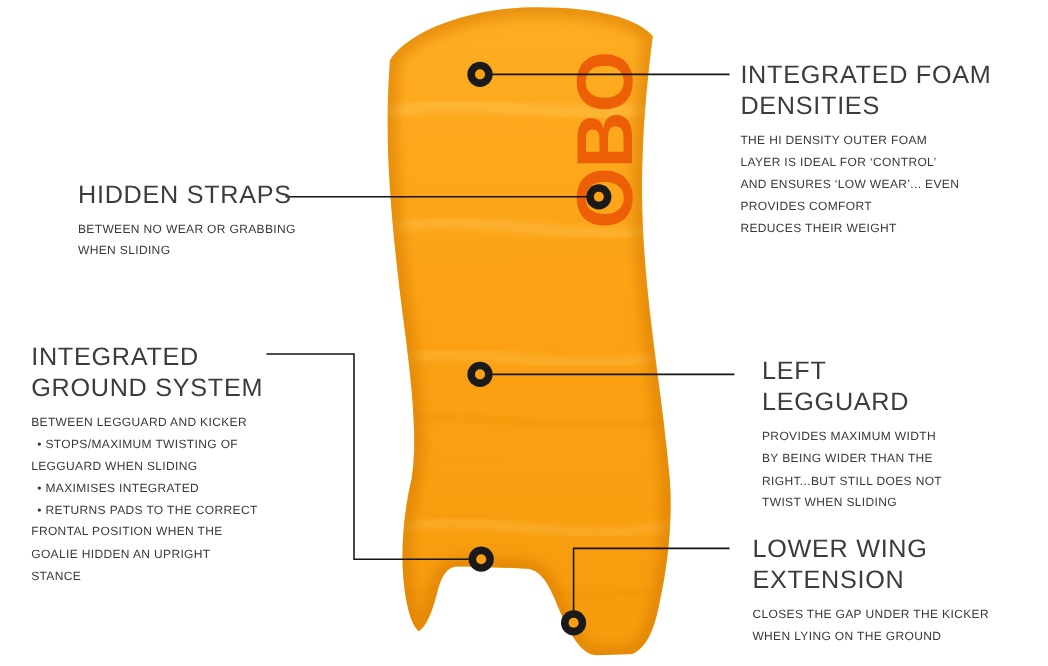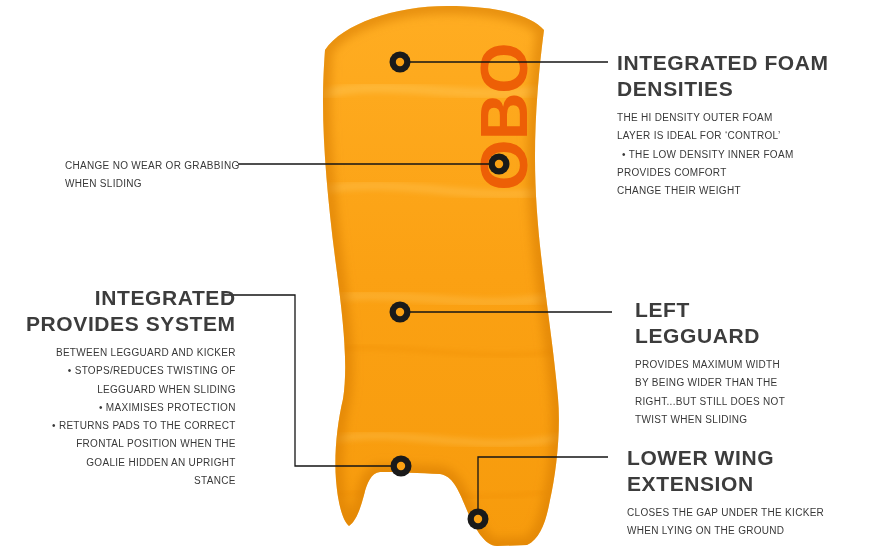--- a/index.html
+++ b/index.html
@@ -5,21 +5,21 @@
   html,body{margin:0;padding:0;}
   body{
     width:873px;height:555px;position:relative;overflow:hidden;
     background:#ffffff;
     font-family:"Liberation Sans", sans-serif;
   }
   .stage{position:absolute;inset:0;width:873px;height:555px;}
   svg.art{position:absolute;left:0;top:0;}
   .callout{position:absolute;color:#3a3a3a;}
   .callout h2{
-    margin:0;font-size:21px;font-weight:700;letter-spacing:0.6px;
+    margin:0;font-size:21px;font-weight:400;letter-spacing:0.6px;
     line-height:26px;color:#3c3c3c;white-space:nowrap;
   }
   .callout h2 .tl{display:block;}
   .callout .body{margin:7px 0 0 0;font-size:10px;line-height:18.3px;
     letter-spacing:0.3px;color:#383838;white-space:nowrap;}
   .callout .body .bl{display:block;}
   .callout .body .indent{padding-left:5px;}
 </style>
 </head>
 <body>
@@ -113,43 +113,46 @@
   </svg>
 
   <div class="callout" style="left:617px;top:50px;">
     <h2>
       <span class="tl">INTEGRATED FOAM</span>
       <span class="tl">DENSITIES</span>
     </h2>
     <p class="body">
       <span class="bl">THE HI DENSITY OUTER FOAM</span>
       <span class="bl">LAYER IS IDEAL FOR ‘CONTROL’</span>
-      <span class="bl indent">• THE LOW DENSITY INNER FOAM</span>
+      <span class="bl">AND ENSURES ‘LOW WEAR’... EVEN</span>
       <span class="bl">PROVIDES COMFORT</span>
-      <span class="bl">CHANGE THEIR WEIGHT</span>
+      <span class="bl">REDUCES THEIR WEIGHT</span>
     </p>
   </div>
 
   <div class="callout" style="left:65px;top:150px;">
+    <h2>
+      <span class="tl">HIDDEN STRAPS</span>
+    </h2>
     <p class="body">
-      <span class="bl">CHANGE NO WEAR OR GRABBING</span>
+      <span class="bl">BETWEEN NO WEAR OR GRABBING</span>
       <span class="bl">WHEN SLIDING</span>
     </p>
   </div>
 
-  <div class="callout" style="left:26px;top:285px;text-align:right;">
+  <div class="callout" style="left:26px;top:285px;">
     <h2>
       <span class="tl">INTEGRATED</span>
-      <span class="tl">PROVIDES SYSTEM</span>
+      <span class="tl">GROUND SYSTEM</span>
     </h2>
     <p class="body">
       <span class="bl">BETWEEN LEGGUARD AND KICKER</span>
-      <span class="bl indent">• STOPS/REDUCES TWISTING OF</span>
+      <span class="bl indent">• STOPS/MAXIMUM TWISTING OF</span>
       <span class="bl">LEGGUARD WHEN SLIDING</span>
-      <span class="bl indent">• MAXIMISES PROTECTION</span>
+      <span class="bl indent">• MAXIMISES INTEGRATED</span>
       <span class="bl indent">• RETURNS PADS TO THE CORRECT</span>
       <span class="bl">FRONTAL POSITION WHEN THE</span>
       <span class="bl">GOALIE HIDDEN AN UPRIGHT</span>
       <span class="bl">STANCE</span>
     </p>
   </div>
 
   <div class="callout" style="left:635px;top:297px;">
     <h2>
       <span class="tl">LEFT</span>

